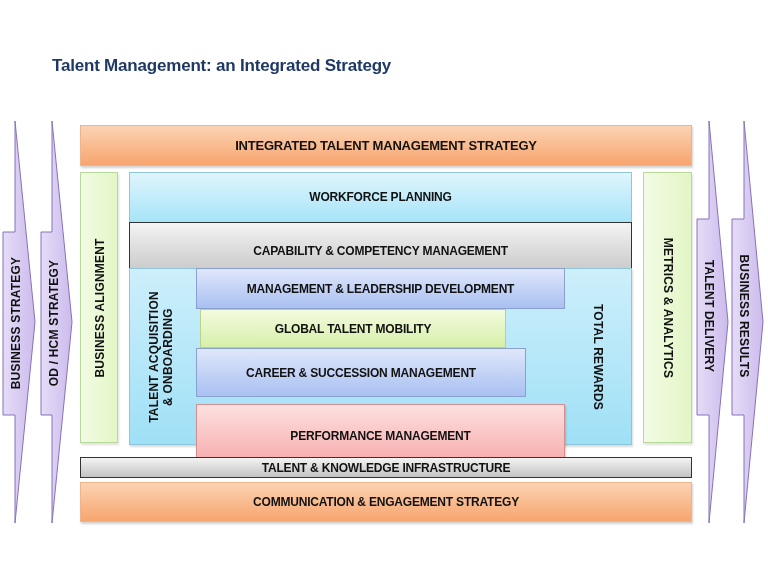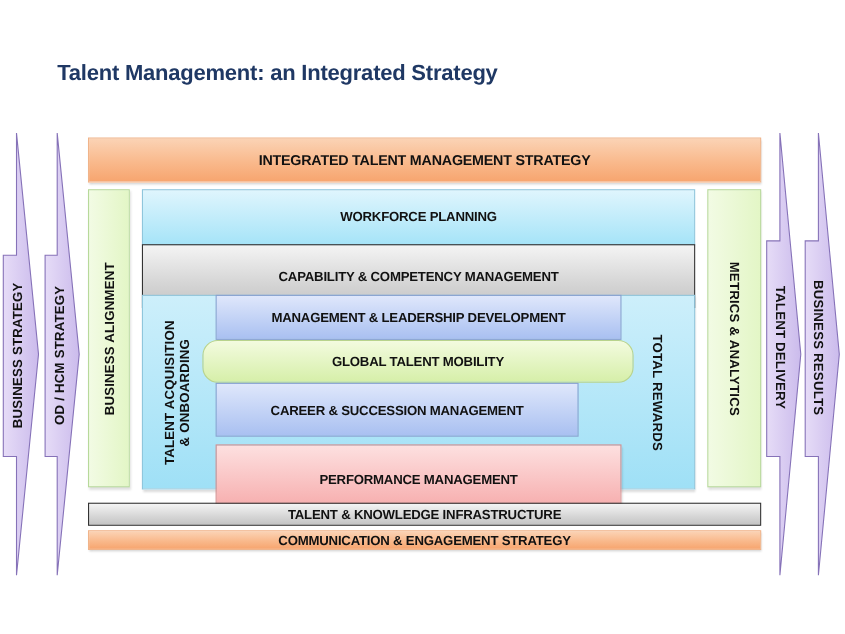--- a/index.html
+++ b/index.html
@@ -4,21 +4,21 @@
 <style>
   html, body { margin: 0; padding: 0; }
   body {
     width: 768px; height: 576px; position: relative; overflow: hidden;
     background: #ffffff;
     font-family: "Liberation Sans", "DejaVu Sans", sans-serif;
     color: #111111;
   }
   .abs { position: absolute; box-sizing: border-box; }
   .title {
-    left: 52px; top: 56px; font-size: 20px; font-weight: bold;
+    left: 52px; top: 56px; font-size: 17px; font-weight: bold;
     color: #1f3864; letter-spacing: -0.2px; white-space: nowrap;
   }
   .box {
     display: flex; align-items: center; justify-content: center;
     font-weight: bold; text-align: center; white-space: nowrap;
     letter-spacing: -0.2px;
   }
   .orange {
     background: linear-gradient(to bottom, #fbd3b5 0%, #f9b98c 55%, #f7a56f 100%);
     border: 1px solid #f0b48a;
@@ -116,29 +116,29 @@
 <div class="vt rot-up fs12" style="left:162px; top:357px; text-align:center; line-height:1.15;">
   <div>TALENT ACQUISITION</div>
   <div>&amp; ONBOARDING</div>
 </div>
 
 <div class="vt rot-down fs12" style="left:598px; top:357px;">TOTAL REWARDS</div>
 
 <div class="abs box lav-blue fs12" style="left:196px; top:268px; width:369px; height:41px;text-align:center;">
   <span>MANAGEMENT &amp; LEADERSHIP DEVELOPMENT</span>
 </div>
-<div class="abs box lime fs12" style="left:184px; top:309px; width:392px; height:39px;border-radius:14px;">
+<div class="abs box lime fs12" style="left:200px; top:309px; width:306px; height:39px;">
   <span>GLOBAL TALENT MOBILITY</span>
 </div>
 <div class="abs box lav-blue fs12" style="left:196px; top:348px; width:330px; height:49px;">
   <span>CAREER &amp; SUCCESSION MANAGEMENT</span>
 </div>
 <div class="abs box pink fs12" style="left:196px; top:404px; width:369px; height:64px;">
   <span>PERFORMANCE MANAGEMENT</span>
 </div>
 
 <div class="abs box gray fs12" style="left:80px; top:457px; width:612px; height:21px;">
   <span>TALENT &amp; KNOWLEDGE INFRASTRUCTURE</span>
 </div>
 
-<div class="abs box orange fs12" style="left:80px; top:482px; width:612px; height:18px;">
+<div class="abs box orange fs12" style="left:80px; top:482px; width:612px; height:40px;">
   <span>COMMUNICATION &amp; ENGAGEMENT STRATEGY</span>
 </div>
 
 </body></html>

